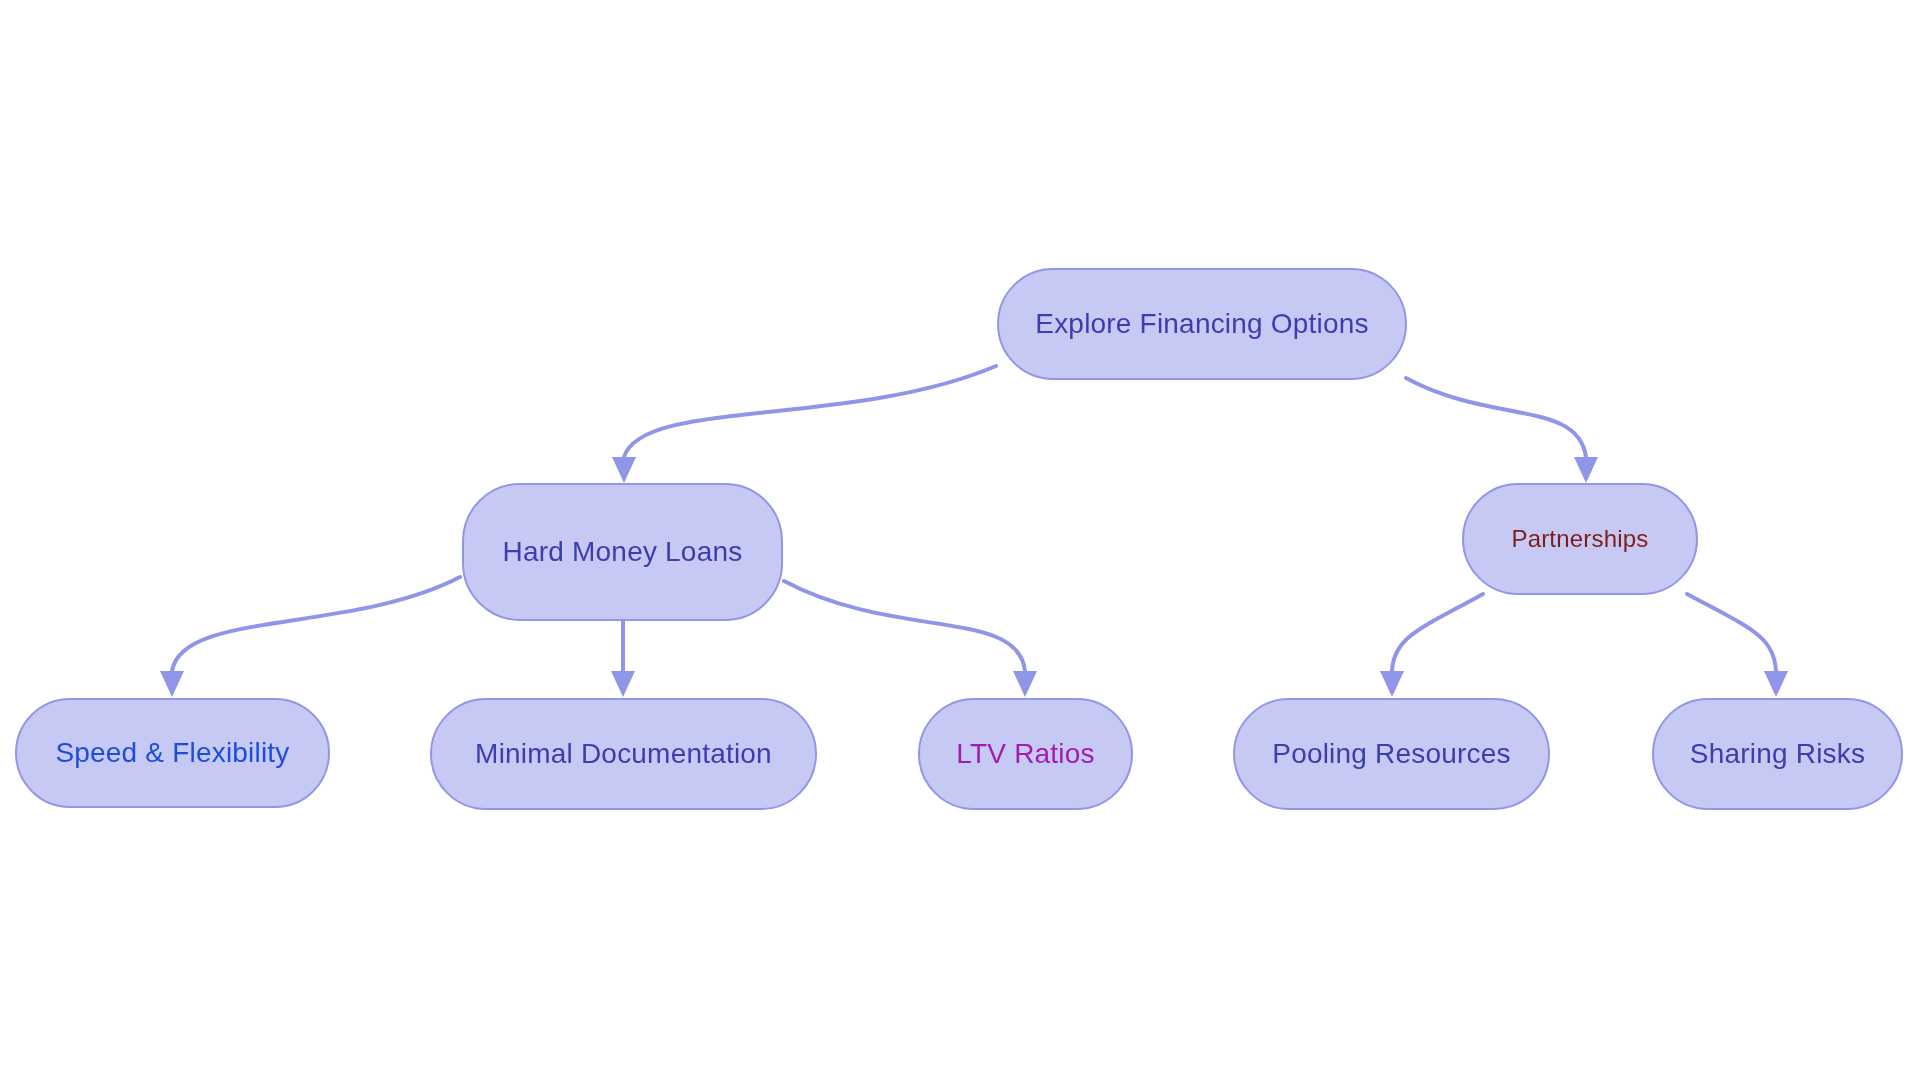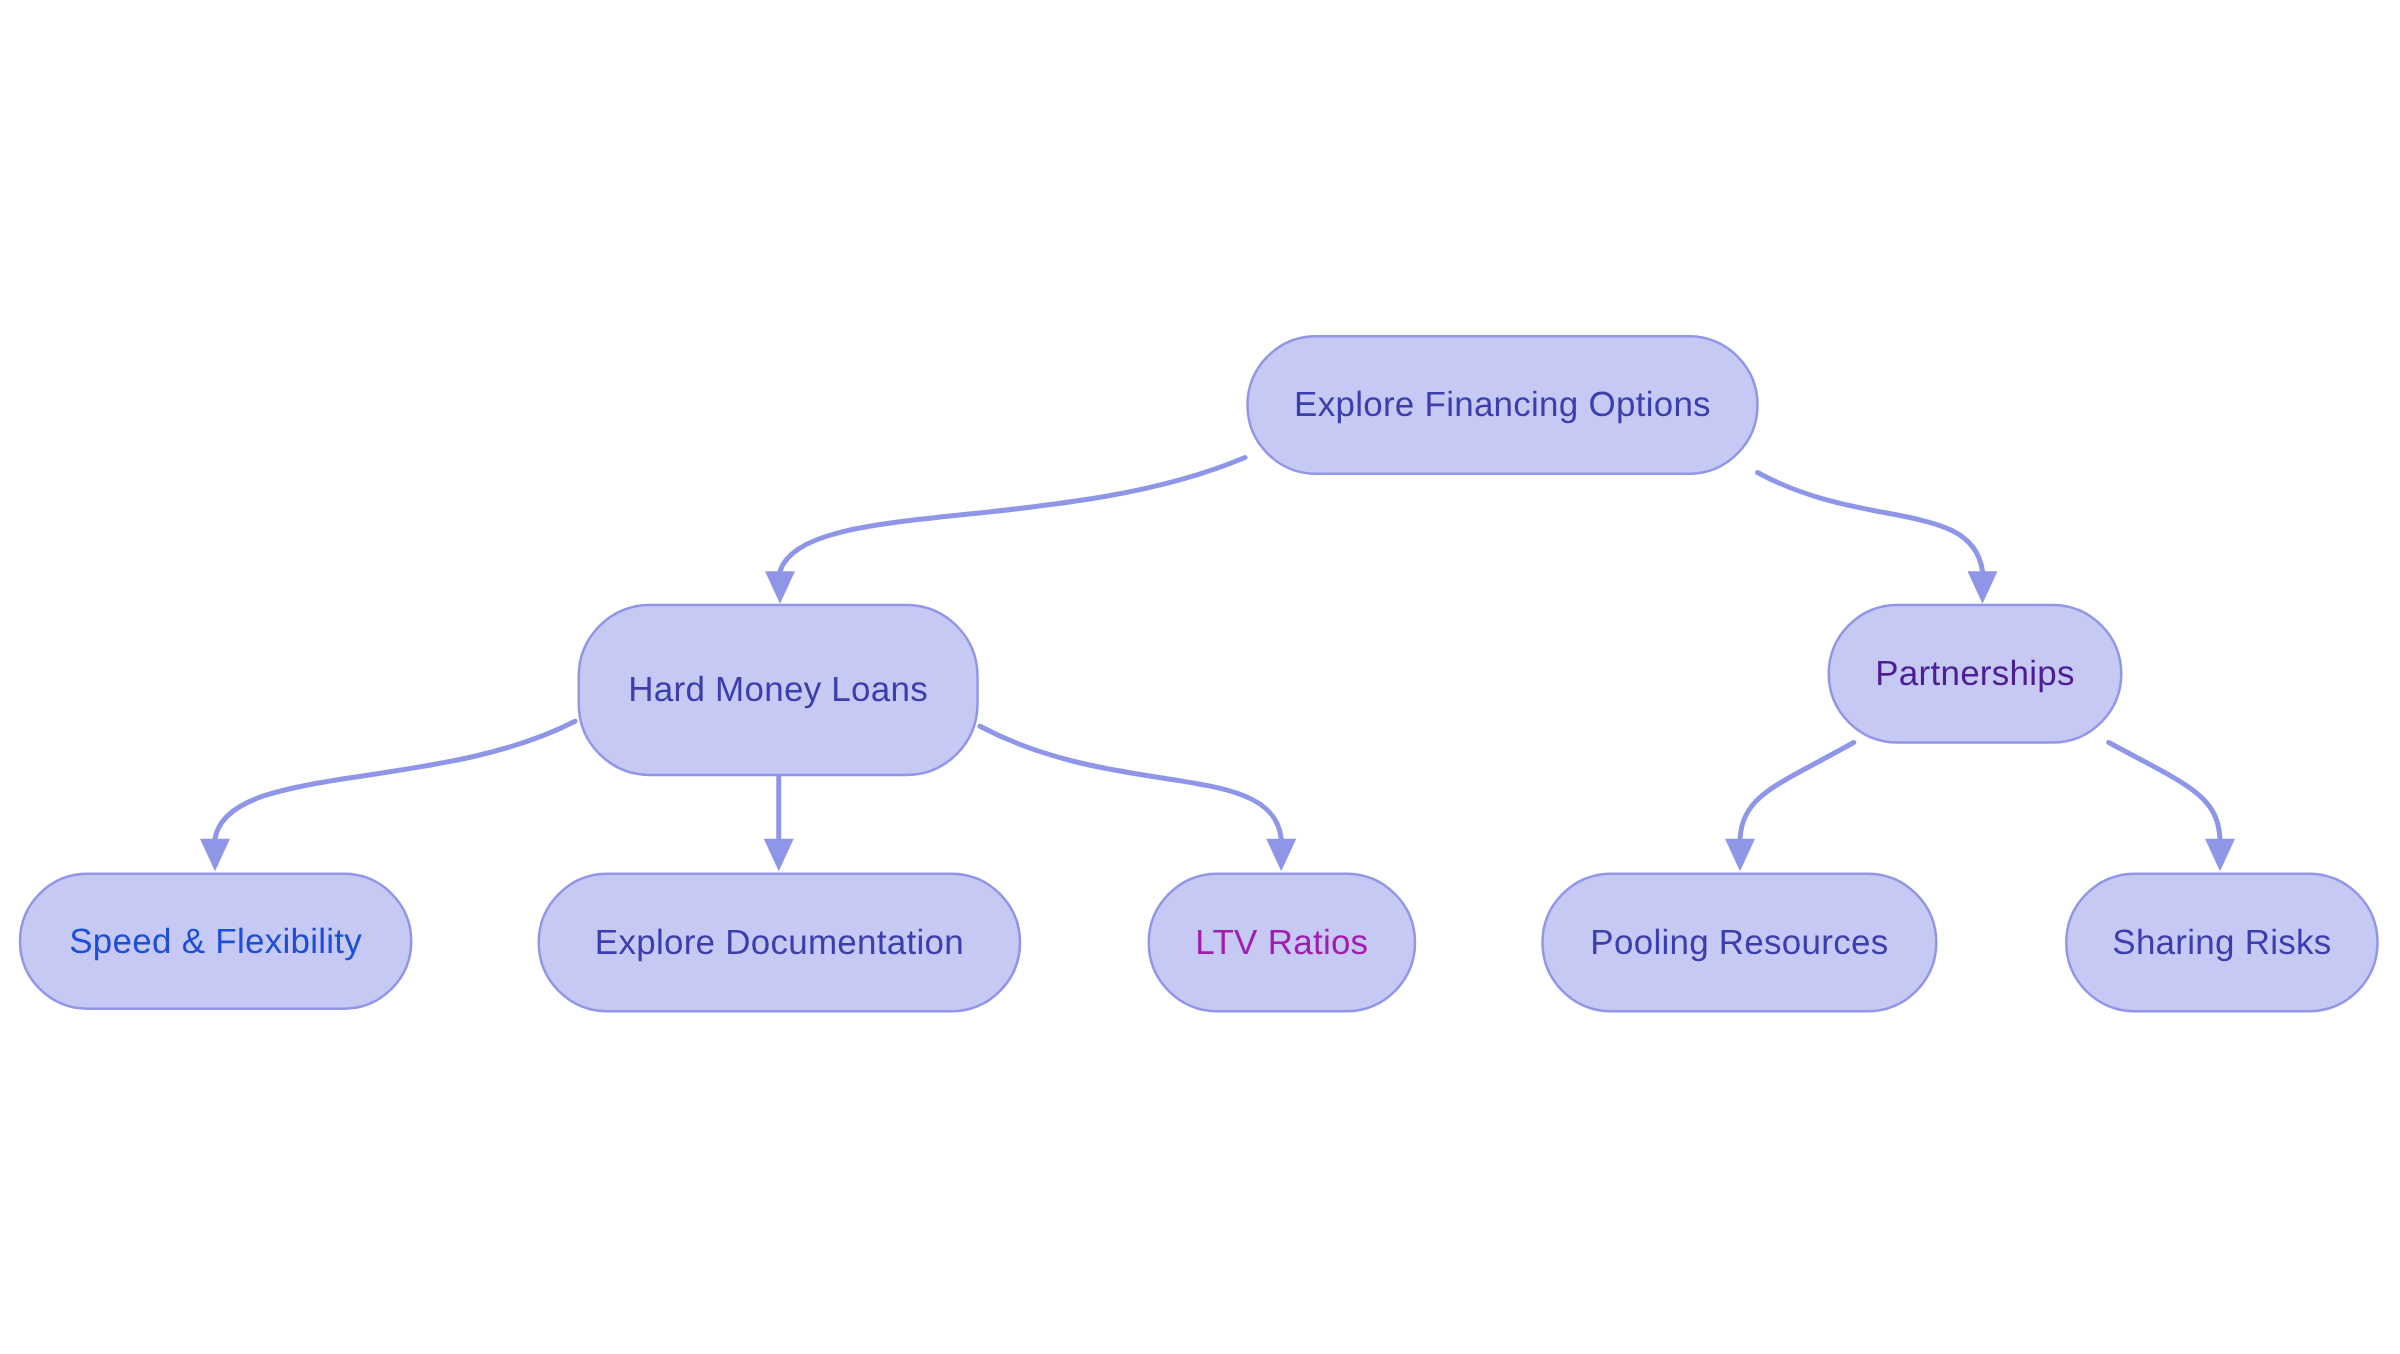--- a/index.html
+++ b/index.html
@@ -51,19 +51,19 @@
       <path d="M 784 581 C 895 640, 1018 608, 1025 671" fill="none" stroke="#8f96e8" stroke-width="4" stroke-linecap="round"></path>
       <polygon points="1013,671 1037,671 1025,697" fill="#8f96e8"></polygon>
       <path d="M 1483 594 C 1422 628, 1394 636, 1392 671" fill="none" stroke="#8f96e8" stroke-width="4" stroke-linecap="round"></path>
       <polygon points="1380,671 1404,671 1392,697" fill="#8f96e8"></polygon>
       <path d="M 1687 594 C 1750 628, 1774 636, 1776 671" fill="none" stroke="#8f96e8" stroke-width="4" stroke-linecap="round"></path>
       <polygon points="1764,671 1788,671 1776,697" fill="#8f96e8"></polygon>
     </svg>
 
   <div class="flow-node" style="left: 997px; top: 268px; width: 410px; height: 112px; background: rgb(199, 201, 245); border-color: rgb(145, 151, 230); border-width: 2px; border-radius: 58px; color: rgb(58, 63, 173); font-size: 28px;">Explore Financing Options</div>
   <div class="flow-node" style="left: 462px; top: 483px; width: 321px; height: 138px; background: rgb(199, 201, 245); border-color: rgb(145, 151, 230); border-width: 2px; border-radius: 58px; color: rgb(58, 63, 173); font-size: 28px;">Hard Money Loans</div>
-  <div class="flow-node" style="left: 1462px; top: 483px; width: 236px; height: 112px; background: rgb(199, 201, 245); border-color: rgb(145, 151, 230); border-width: 2px; border-radius: 58px; color: #4c1d95; font-size: 28px;">Partnerships</div>
+  <div class="flow-node" style="left: 1462px; top: 483px; width: 236px; height: 112px; background: rgb(199, 201, 245); border-color: rgb(145, 151, 230); border-width: 2px; border-radius: 58px; color: #7f1d1d; font-size: 24px;">Partnerships</div>
   <div class="flow-node" style="left: 15px; top: 698px; width: 315px; height: 110px; background: rgb(199, 201, 245); border-color: rgb(145, 151, 230); border-width: 2px; border-radius: 58px; color: #1d4ed8; font-size: 28px;">Speed &amp; Flexibility</div>
-  <div class="flow-node" style="left: 430px; top: 698px; width: 387px; height: 112px; background: rgb(199, 201, 245); border-color: rgb(145, 151, 230); border-width: 2px; border-radius: 58px; color: rgb(58, 63, 173); font-size: 28px;">Explore Documentation</div>
+  <div class="flow-node" style="left: 430px; top: 698px; width: 387px; height: 112px; background: rgb(199, 201, 245); border-color: rgb(145, 151, 230); border-width: 2px; border-radius: 58px; color: rgb(58, 63, 173); font-size: 28px;">Minimal Documentation</div>
   <div class="flow-node" style="left: 918px; top: 698px; width: 215px; height: 112px; background: rgb(199, 201, 245); border-color: rgb(145, 151, 230); border-width: 2px; border-radius: 58px; color: #a21caf; font-size: 28px;">LTV Ratios</div>
   <div class="flow-node" style="left: 1233px; top: 698px; width: 317px; height: 112px; background: rgb(199, 201, 245); border-color: rgb(145, 151, 230); border-width: 2px; border-radius: 58px; color: rgb(58, 63, 173); font-size: 28px;">Pooling Resources</div>
   <div class="flow-node" style="left: 1652px; top: 698px; width: 251px; height: 112px; background: rgb(199, 201, 245); border-color: rgb(145, 151, 230); border-width: 2px; border-radius: 58px; color: rgb(58, 63, 173); font-size: 28px;">Sharing Risks</div>
 </div>
 
 </body></html>

